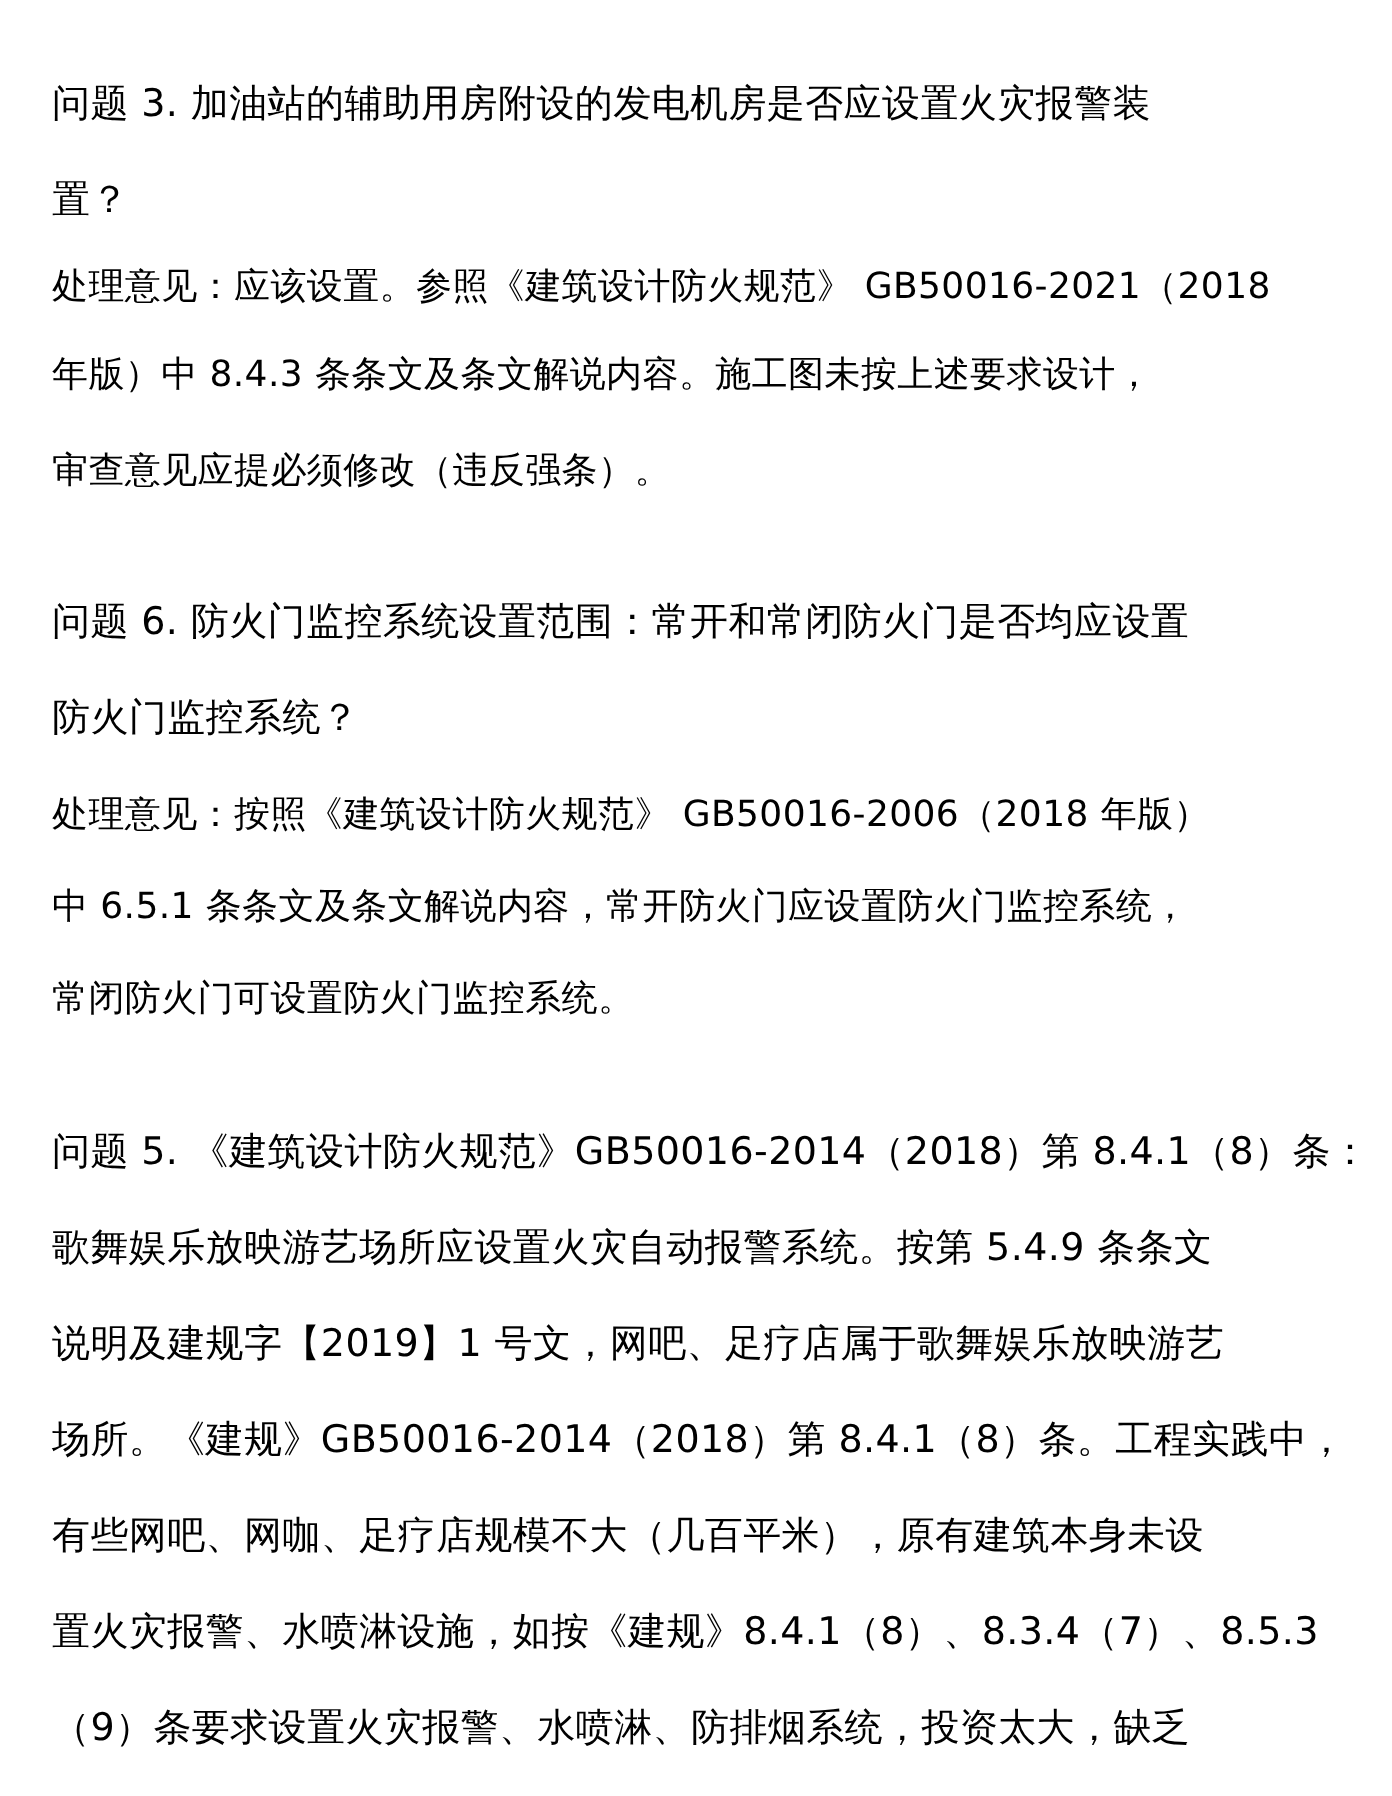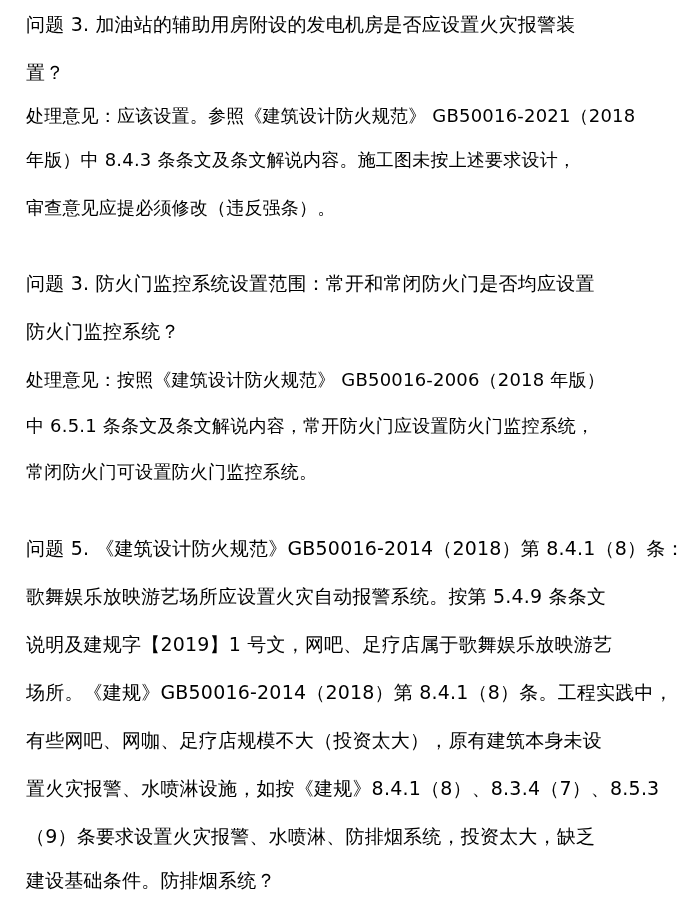--- a/index.html
+++ b/index.html
@@ -21,48 +21,49 @@
       top: 0;
       width: 664px;
     }
     .line {
       position: absolute;
       left: 0;
       white-space: nowrap;
       font-size: 19px;
       line-height: 24px;
       letter-spacing: 0.2px;
+      margin-top: 28px;
     }
     .q { font-weight: normal; }
     .ans { font-size: 18px; }
   </style>
 </head>
 <body>
 
 <div class="page">
 
   <div>
     <div class="line q" style="top:12px">问题 3. 加油站的辅助用房附设的发电机房是否应设置火灾报警装</div>
     <div class="line q" style="top:60px">置？</div>
     <div class="line ans" style="top:104px">处理意见：应该设置。参照《建筑设计防火规范》 GB50016-2021（2018</div>
     <div class="line ans" style="top:148px">年版）中 8.4.3 条条文及条文解说内容。施工图未按上述要求设计，</div>
     <div class="line ans" style="top:196px">审查意见应提必须修改（违反强条）。</div>
   </div>
 
   <div>
-    <div class="line q" style="top:271px">问题 3. 防火门监控系统设置范围：常开和常闭防火门是否均应设置</div>
+    <div class="line q" style="top:271px">问题 6. 防火门监控系统设置范围：常开和常闭防火门是否均应设置</div>
     <div class="line q" style="top:319px">防火门监控系统？</div>
     <div class="line ans" style="top:368px">处理意见：按照《建筑设计防火规范》 GB50016-2006（2018 年版）</div>
     <div class="line ans" style="top:414px">中 6.5.1 条条文及条文解说内容，常开防火门应设置防火门监控系统，</div>
     <div class="line ans" style="top:460px">常闭防火门可设置防火门监控系统。</div>
   </div>
 
   <div>
     <div class="line q" style="top:536px">问题 5. 《建筑设计防火规范》GB50016-2014（2018）第 8.4.1（8）条：</div>
     <div class="line q" style="top:584px">歌舞娱乐放映游艺场所应设置火灾自动报警系统。按第 5.4.9 条条文</div>
     <div class="line q" style="top:632px">说明及建规字【2019】1 号文，网吧、足疗店属于歌舞娱乐放映游艺</div>
     <div class="line q" style="top:680px">场所。《建规》GB50016-2014（2018）第 8.4.1（8）条。工程实践中，</div>
-    <div class="line q" style="top:728px">有些网吧、网咖、足疗店规模不大（投资太大），原有建筑本身未设</div>
+    <div class="line q" style="top:728px">有些网吧、网咖、足疗店规模不大（几百平米），原有建筑本身未设</div>
     <div class="line q" style="top:776px">置火灾报警、水喷淋设施，如按《建规》8.4.1（8）、8.3.4（7）、8.5.3</div>
     <div class="line q" style="top:824px">（9）条要求设置火灾报警、水喷淋、防排烟系统，投资太大，缺乏</div>
     <div class="line q" style="top:868px">建设基础条件。防排烟系统？</div>
   </div>
 </div>
 
 </body></html>

